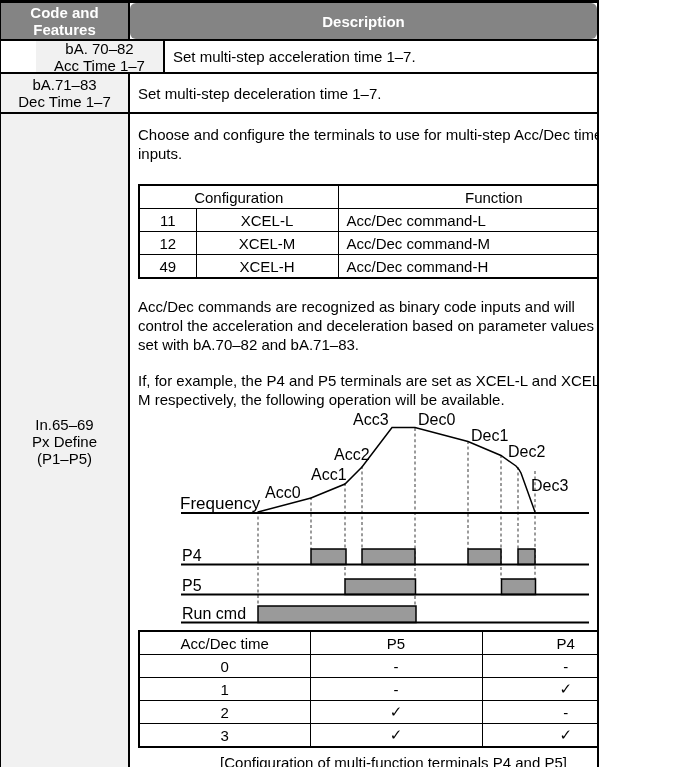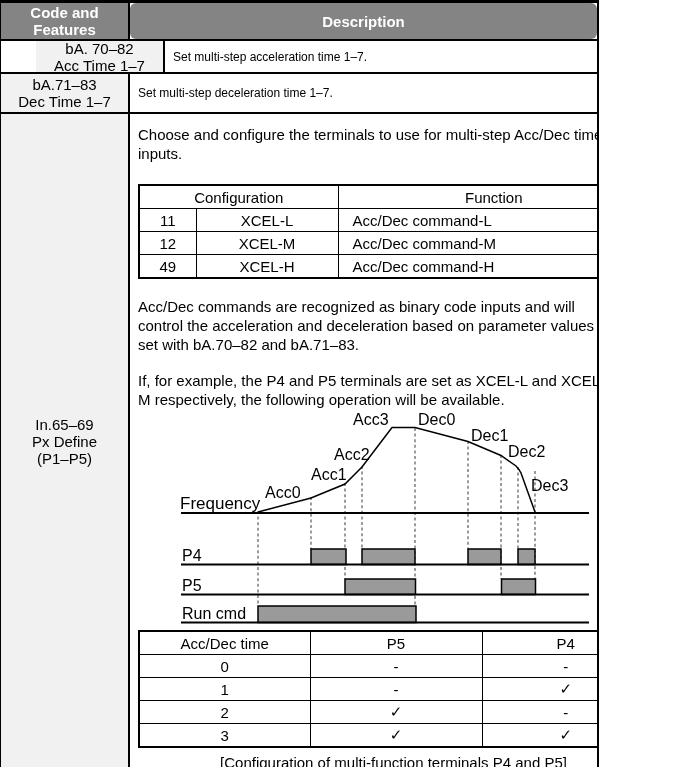--- a/index.html
+++ b/index.html
@@ -10,29 +10,29 @@
              display:flex;align-items:center;justify-content:center;text-align:center;
              background:var(--left_cell_bg);font-size:15px;line-height:17px;white-space:pre-line;}
   .cell-right{flex:1;box-sizing:border-box;background:#fff;}
   .hdr .cell-left{background:var(--header_bg);color:var(--header_text);font-weight:bold;}
   .hdr .cell-right{background:var(--header_bg);color:var(--header_text);font-weight:bold;
                    display:flex;align-items:center;justify-content:center;font-size:15px;border-radius:6px;}
   .hdr{height:38px;}
   .r1{height:33px;padding-left:35px;}
   .r2{height:40px;}
   .r3{height:654px;border-bottom:none;}
-  .desc-simple{display:flex;align-items:center;padding-left:8px;font-size:12px;}
+  .desc-simple{display:flex;align-items:center;padding-left:8px;font-size:15px;}
   .detail{padding-left:8px;font-size:15px;}
   .para{white-space:pre-line;line-height:19px;margin:0;}
   .p1{margin-top:11px;}
   .p2{margin-top:18px;}
   .p3{margin-top:17px;}
   table.inner{border-collapse:collapse;border:2px solid #000;margin-left:0;margin-top:21px;table-layout:fixed;width:511px;}
   table.inner td,table.inner th{border:1px solid #000;font-size:15px;font-weight:normal;height:22px;padding:0;text-align:center;vertical-align:middle;}
-  table.inner td.fn{text-align:left;padding-left:14px;}
+  table.inner td.fn{text-align:left;padding-left:8px;}
   table.t2{margin-top:3px;}
   .check{font-size:14px;}
   .caption{width:511px;text-align:center;font-size:15px;margin-top:6px;}
   svg.diagram{display:block;margin-left:0;margin-top:0;}
   .sig-line{stroke:#000;stroke-width:2;}
   .freq-line{stroke:#000;stroke-width:2.2;}
   .curve{stroke:#000;stroke-width:1.5;fill:none;}
   .dash{stroke:#4a4a4a;stroke-width:1.1;stroke-dasharray:3 2.6;}
   .pulse{fill:var(--pulse_fill);stroke:#000;stroke-width:1.5;}
   .dlabel{font-family:"Liberation Sans",sans-serif;font-size:16px;fill:#000;}

